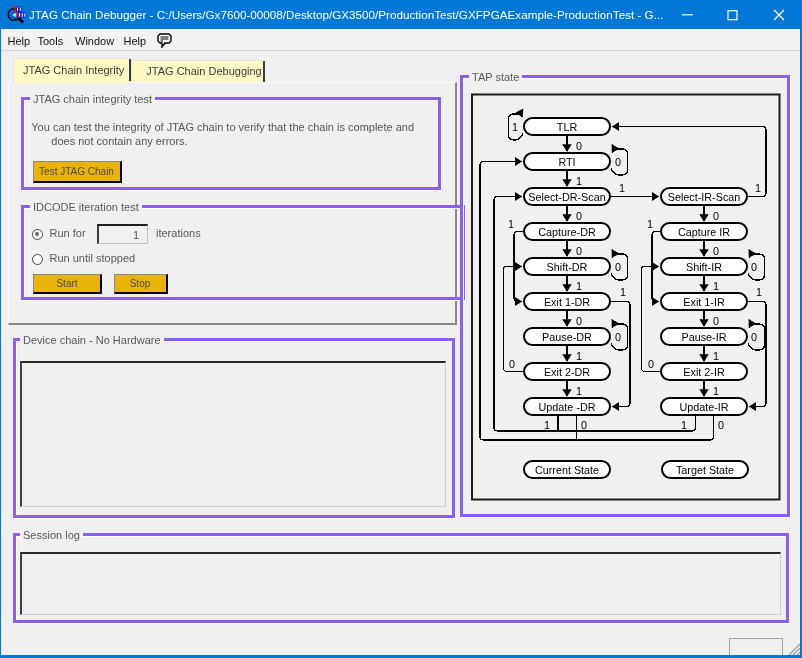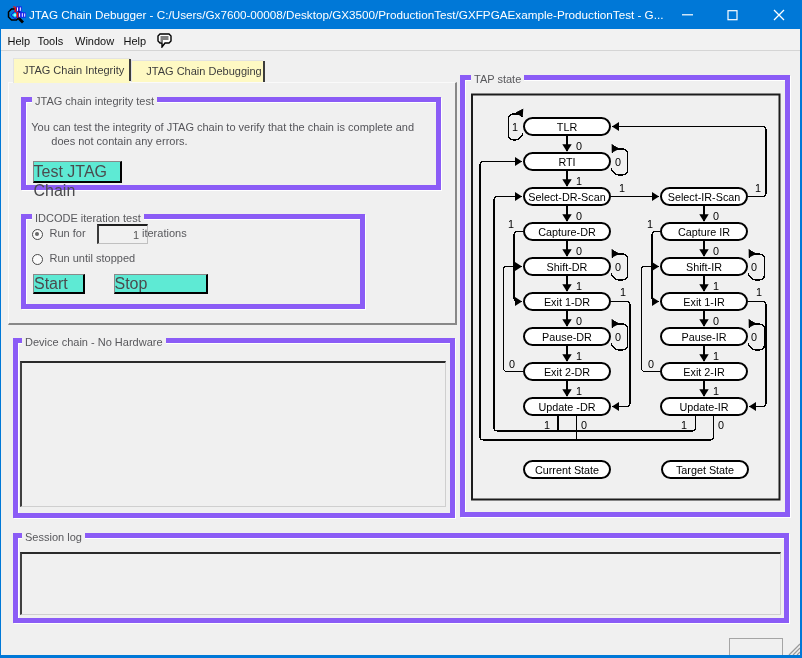--- a/index.html
+++ b/index.html
@@ -17,31 +17,31 @@
   .menubar { left:1px; top:29px; width:799px; height:22px; background:#f2f2f2; border-bottom:1px solid #d5d5d5;}
   .menuitem { position:absolute; font-size:11px; color:#111; }
   
   .tab { position:absolute; background:#fef9c3; border-top:1px solid #e3e3e3; border-left:1px solid #e3e3e3; }
   .tabsep { position:absolute; width:2px; background:#3c3c3c; }
   .tabtext { font-size:11px; color:#3d3d3d; white-space:nowrap; }
   .tabpanel { left:8px; top:82px; width:449px; height:243px; background:#f0f0f0;
               border-top:1px solid #fafafa; border-left:1px solid #fafafa;
               border-right:2px solid #888; border-bottom:2px solid #888; }
   
-  .group { position:absolute; border:5px solid #8b5cf6; box-shadow:1px 1px 0 #ffffff inset, 1px 1px 0 #ffffff; }
+  .group { position:absolute; border:3px solid #8b5cf6; box-shadow:1px 1px 0 #ffffff inset, 1px 1px 0 #ffffff; }
   .grouplabel { position:absolute; top:-7px; background:#f0f0f0; font-size:11px; color:#58585c; padding:0 3px; white-space:nowrap; }
   
   .sunken { position:absolute; background:#f0f0f0;
             border-top:2px solid #2a2a2a; border-left:2px solid #404040;
             border-right:1px solid #cfcfcf; border-bottom:1px solid #cfcfcf; }
   
-  .btn { position:absolute; background:#5eead4; font-size:16px; color:#4b4b4e;
+  .btn { position:absolute; background:#eab308; font-size:10px; color:#4b4b4e;
          border-top:1px solid #8a8a8a; border-left:1px solid #8a8a8a;
          border-right:2px solid #000; border-bottom:2px solid #000;
-         text-align:left; }
+         text-align:center; }
   .gray { color:#58585c; font-size:11px; position:absolute; white-space:nowrap;}
   
   .radio { position:absolute; width:11px; height:11px; border-radius:50%; background:#fbfbfb; border:1px solid #4a4a4a; }
   .radio .dot { position:absolute; left:2.5px; top:2.5px; width:4px; height:4px; background:#686868; border-radius:50%; }
   .textbox { position:absolute; background:#f1f1f1; border-top:2px solid #1f1f1f; border-left:2px solid #3a3a3a;
              border-right:1px solid #c0c0c0; border-bottom:1px solid #c0c0c0; font-size:11px; color:#555; text-align:right; }
   .statuspane { position:absolute; border:1px solid #a5a5a5; border-bottom:none; background:#f0f0f0; }
 </style>
 </head>
 <body>
@@ -96,33 +96,33 @@
   </div>
 <div class="tabsep" style="left:263px; top:61px; height:21px; z-index:4;"></div>
 
 <div class="group" style="left:21px; top:97px; width:420px; height:93px;">
   <div class="grouplabel" style="left:6px;text-align:right;">JTAG chain integrity test</div>
 </div>
 <div class="gray" style="left:31.3px; top:121px; color:#55555a;">You can test the integrity of JTAG chain to verify that the chain is complete and</div>
 <div class="gray" style="left:31.3px; top:134.5px; color:#55555a;margin-left:20px;">does not contain any errors.</div>
 <div class="btn" style="left:32.5px; top:160.5px; width:89px; height:22px; line-height:19px;">Test JTAG Chain</div>
 
-<div class="group" style="left:21px; top:214px; width:344px; height:95px;">
+<div class="group" style="left:21px; top:205px; width:444px; height:95px;">
   <div class="grouplabel" style="left:6px;">IDCODE iteration test</div>
 </div>
 <div class="radio" style="left:31.5px; top:228.5px;">
     <div class="dot"></div>
   </div>
 <div class="gray" style="left:49.5px; top:226.5px;">Run for</div>
 <div class="textbox" style="left:97px; top:224px; width:51px; height:20px; line-height:18px; padding-right:8px;">1</div>
-<div class="gray" style="left:142px; top:226.5px;">iterations</div>
+<div class="gray" style="left:156px; top:226.5px;">iterations</div>
 <div class="radio" style="left:31.5px; top:253.5px;"></div>
 <div class="gray" style="left:49.5px; top:251.5px;">Run until stopped</div>
-<div class="btn" style="left:33px; top:274px; width:52px; height:20px; line-height:17px;">Start</div>
-<div class="btn" style="left:113.5px; top:274px; width:94px; height:20px; line-height:17px;">Stop</div>
+<div class="btn" style="left:33px; top:274px; width:69px; height:20px; line-height:17px;">Start</div>
+<div class="btn" style="left:113.5px; top:274px; width:54px; height:20px; line-height:17px;">Stop</div>
 
 <div class="group" style="left:13px; top:338px; width:442px; height:180px;">
   <div class="grouplabel" style="left:4px;text-align:center;">Device chain - No Hardware</div>
 </div>
 <div class="sunken" style="left:20px; top:361px; width:426px; height:146px;"></div>
 
 <div class="group" style="left:460px; top:75px; width:330px; height:442px;">
   <div class="grouplabel" style="left:6px;">TAP state</div>
 </div>
 

